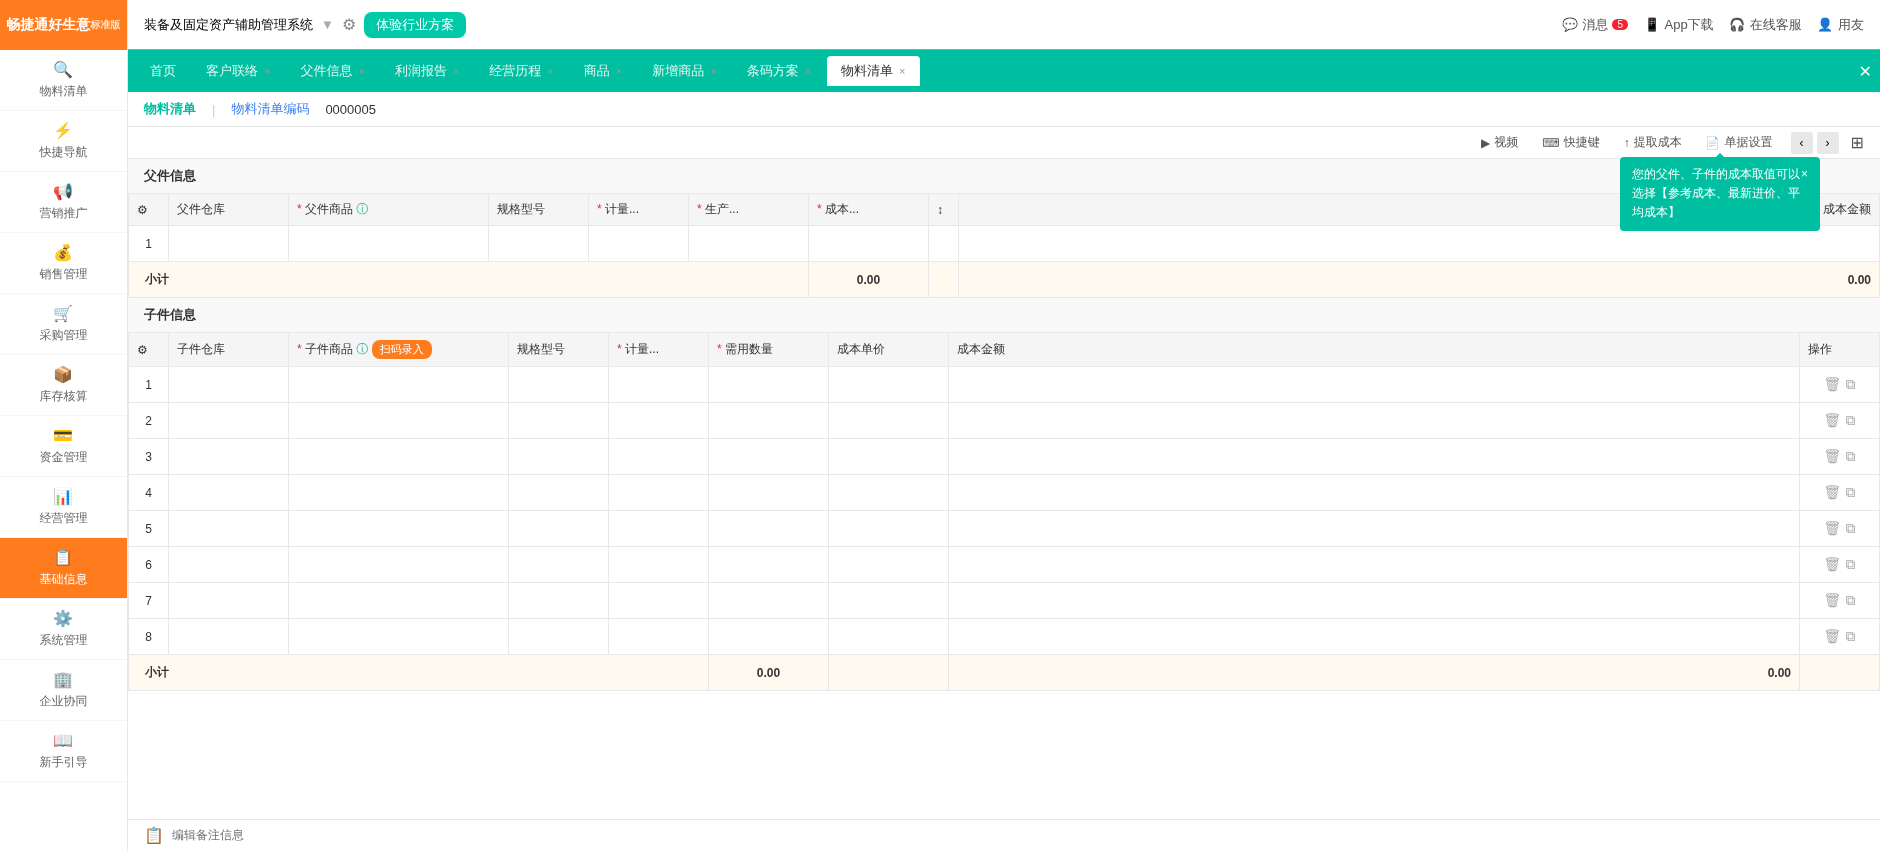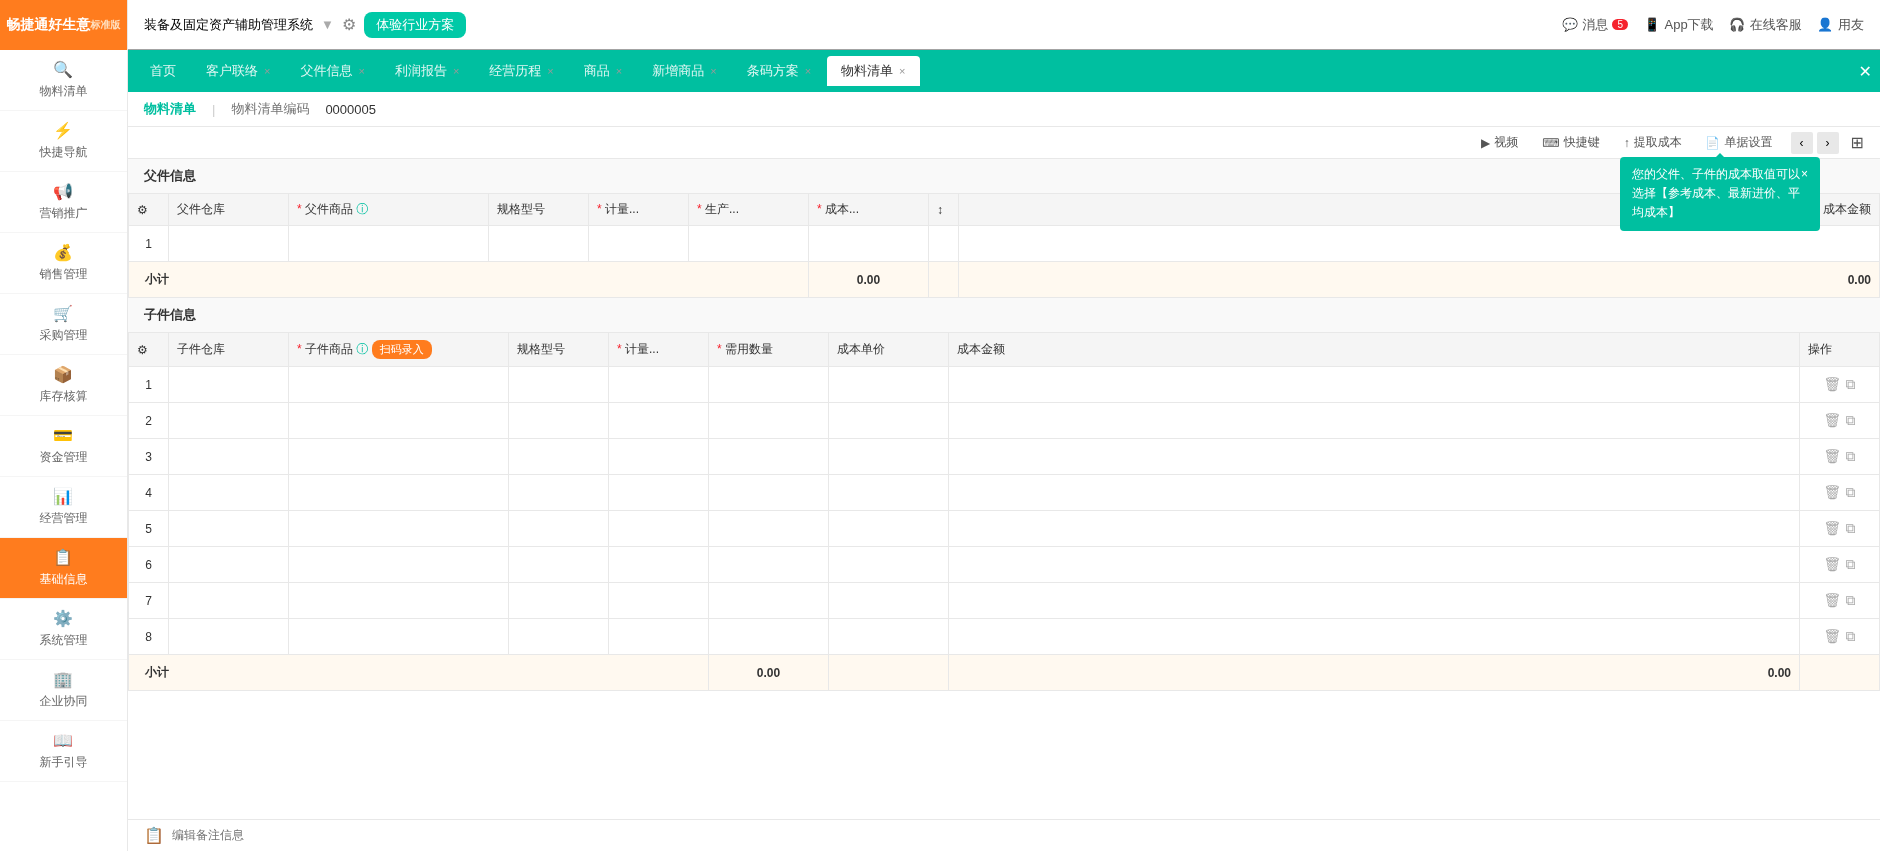--- a/index.html
+++ b/index.html
@@ -110,21 +110,21 @@
 
     
     .breadcrumb-bar {
       display: flex;
       align-items: center;
       padding: 8px 16px;
       border-bottom: 1px solid #e8e8e8;
       gap: 16px;
       background: #fff;
     }
-    .breadcrumb-item { font-size: 13px; color: #737373; cursor: pointer; }
+    .breadcrumb-item { font-size: 13px; color: #3b82f6; cursor: pointer; }
     .breadcrumb-item.active { color: #00bfa0; font-weight: bold; }
     .breadcrumb-code { font-size: 13px; color: #333; }
 
     
     .action-bar {
       display: flex;
       align-items: center;
       justify-content: flex-end;
       padding: 4px 16px;
       gap: 12px;

